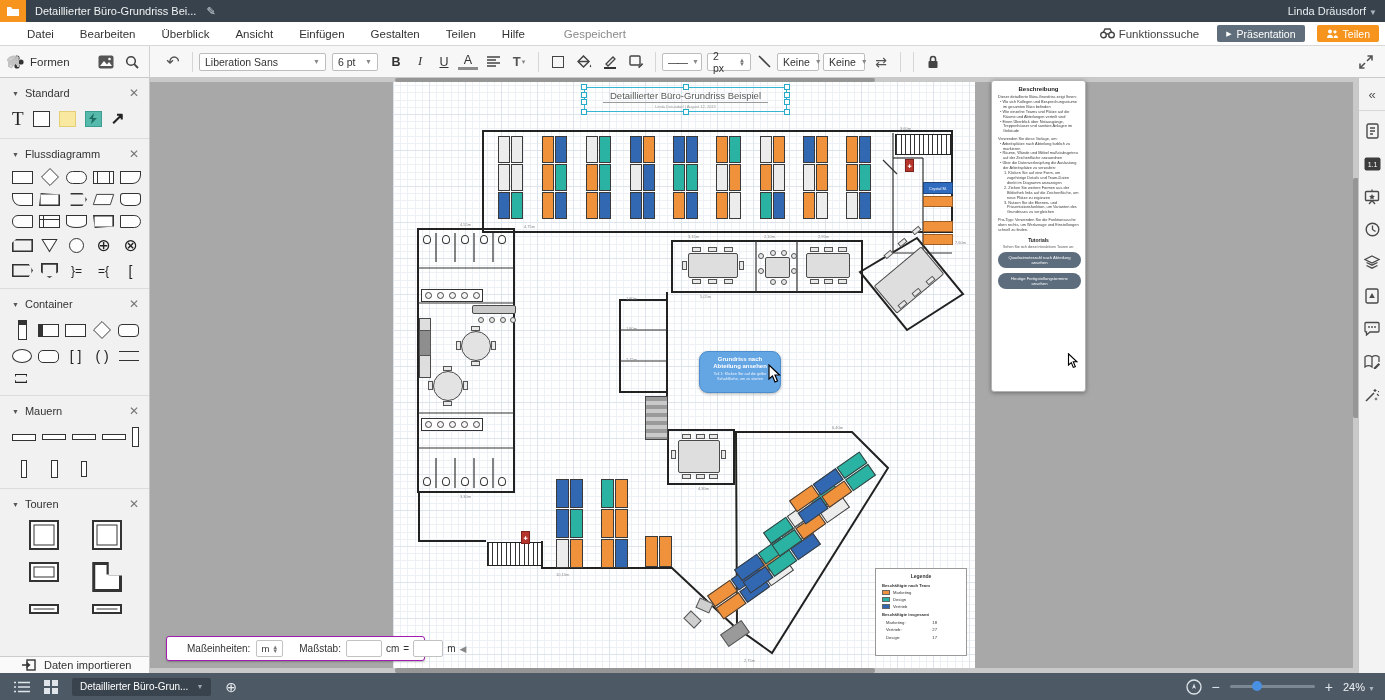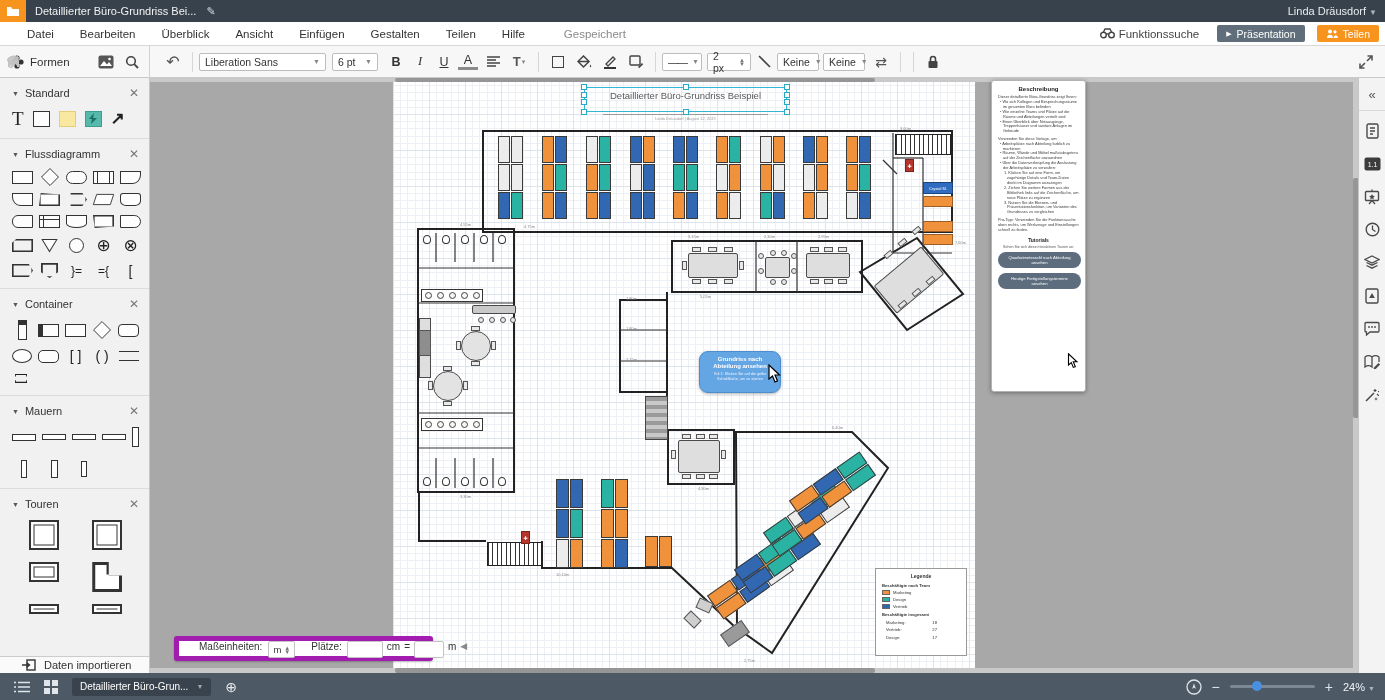--- a/index.html
+++ b/index.html
@@ -108,21 +108,21 @@
   .chair{position:absolute;background:#e9e9e9;border:1px solid #555;}
   .rtable{position:absolute;border-radius:50%;background:#e3e3e3;border:1px solid #4a4a4a;}
   .toilet{position:absolute;width:8px;height:9px;border:1px solid #333;border-radius:50% 50% 45% 45%;background:#fff;}
   .sinkrow{position:absolute;border:1px solid #333;background:#fff;display:flex;align-items:center;justify-content:space-around;}
   .sinkrow i{width:7px;height:7px;border:1px solid #444;border-radius:50%;background:#f4f4f4;}
   .redmark{position:absolute;width:9px;height:13px;background:#b5352c;border:1px solid #7e221b;color:#fff;font-size:5px;display:flex;align-items:center;justify-content:center;}
   .stairs{position:absolute;background:repeating-linear-gradient(to right,#333 0 1px,#fff 1px 4.5px);border:1.5px solid #222;}
   .stairs2{position:absolute;background:repeating-linear-gradient(to bottom,#9a9a9a 0 4px,#c9c9c9 4px 8px);border:1px solid #444;}
   
   #heading-box{position:absolute;left:584px;top:87px;width:203px;height:25px;border:1px solid #35b6d4;}
-  #doc-heading{font-size:9.5px;color:#5a5a5a;text-align:center;margin-top:2px;border-bottom:1px solid #9a9a9a;margin-left:18px;margin-right:18px;padding-bottom:13px;}
+  #doc-heading{font-size:9.5px;color:#5a5a5a;text-align:center;margin-top:2px;border-bottom:1px solid #9a9a9a;margin-left:18px;margin-right:18px;padding-bottom:1px;}
   #doc-subheading{font-size:4px;color:#9a9a9a;text-align:center;margin-top:1px;}
   .hdl{position:absolute;width:6px;height:6px;background:#fff;border:1px solid #27a9c9;}
   
   #tooltip{position:absolute;left:699px;top:351px;width:82px;height:42px;background:#64a5e4;border:1px solid #4a8ed0;border-radius:9px;box-shadow:0 1px 3px rgba(0,0,0,.3);color:#fff;text-align:center;padding:4px 5px;}
   #tooltip .t1{font-size:6px;font-weight:bold;line-height:7px;}
   #tooltip .t2{font-size:3.8px;line-height:4.6px;margin-top:2px;color:#eef5fd;}
   
   #legend{position:absolute;left:875px;top:568px;width:92px;height:88px;background:#fff;border:1px solid #999;font-size:4.2px;color:#333;padding:4px 6px;}
   #legend .lt{text-align:center;font-size:5px;font-weight:bold;margin-bottom:4px;}
   #legend .lh{font-weight:bold;margin:3px 0 2px;}
@@ -140,21 +140,21 @@
   #tut-sub{font-size:3.6px;text-align:center;color:#555;margin:1.5px 0 3px;}
   .tut-btn{width:83px;margin:0 auto 5px;background:#5d6d7e;border-radius:8px;color:#fff;font-size:4.2px;line-height:5px;text-align:center;padding:3px 6px;position:relative;}
   
   #right-rail{position:absolute;left:1358px;top:78px;width:27px;height:595px;background:#f3f3f3;border-left:1px solid #c6c6c6;display:flex;flex-direction:column;align-items:center;color:#4a4a4a;}
   #right-rail .ric{height:33px;display:flex;align-items:center;justify-content:center;width:100%;}
   #collapse-ic{font-size:13px;color:#555;height:26px;display:flex;align-items:center;border-bottom:1px solid #d8d8d8;width:70%;justify-content:center;margin-bottom:3px;}
   
   .sb{position:absolute;background:#c9c9c9;}
   .sb-thumb{position:absolute;background:#969696;border-radius:2px;}
   
-  #measure-bar{position:absolute;left:166px;top:636px;width:259px;height:25px;background:#fff;border:5px solid #a21caf;border-radius:3px;box-shadow:0 1px 2px rgba(0,0,0,.25);display:flex;align-items:flex-start;font-size:10px;color:#333;margin-left:8px;}
+  #measure-bar{position:absolute;left:166px;top:636px;width:259px;height:25px;background:#fff;border:1px solid #a21caf;border-radius:3px;box-shadow:0 1px 2px rgba(0,0,0,.25);display:flex;align-items:center;font-size:10px;color:#333;}
   #measure-bar .box{height:17px;background:#fff;border:1px solid #c2c2c2;border-radius:2px;display:flex;align-items:center;font-size:9.5px;padding:0 4px;}
   #measure-bar .vsep{width:1px;height:18px;background:#ddd;margin:0 8px;}
   .cursor-svg{position:absolute;pointer-events:none;}
 </style>
 </head>
 <body>
 
 <div id="titlebar">
   <div id="folder-btn">
     <svg width="14" height="11" viewBox="0 0 14 11">
@@ -891,21 +891,21 @@
     </svg>
   <span>Maßeinheiten:</span>
   <span class="box" style="width:30px;margin-left:6px;justify-content:space-between">
       <span>m</span>
       <span class="stepper">
         <span>▲</span>
         <span>▼</span>
       </span>
     </span>
   <span class="vsep"></span>
-  <span>Plätze:</span>
+  <span>Maßstab:</span>
   <input class="box" style="width: 36px; margin-left: 5px;">
   <span style="margin:0 4px">cm</span>
   <span>=</span>
   <input class="box" style="width: 30px; margin-left: 4px;">
   <span style="margin:0 4px">m</span>
   <span style="margin-left:auto;margin-right:5px;color:#888;font-size:9px">◀</span>
 </div>
 
 <div id="bottombar">
   <span id="page-list-btn">

